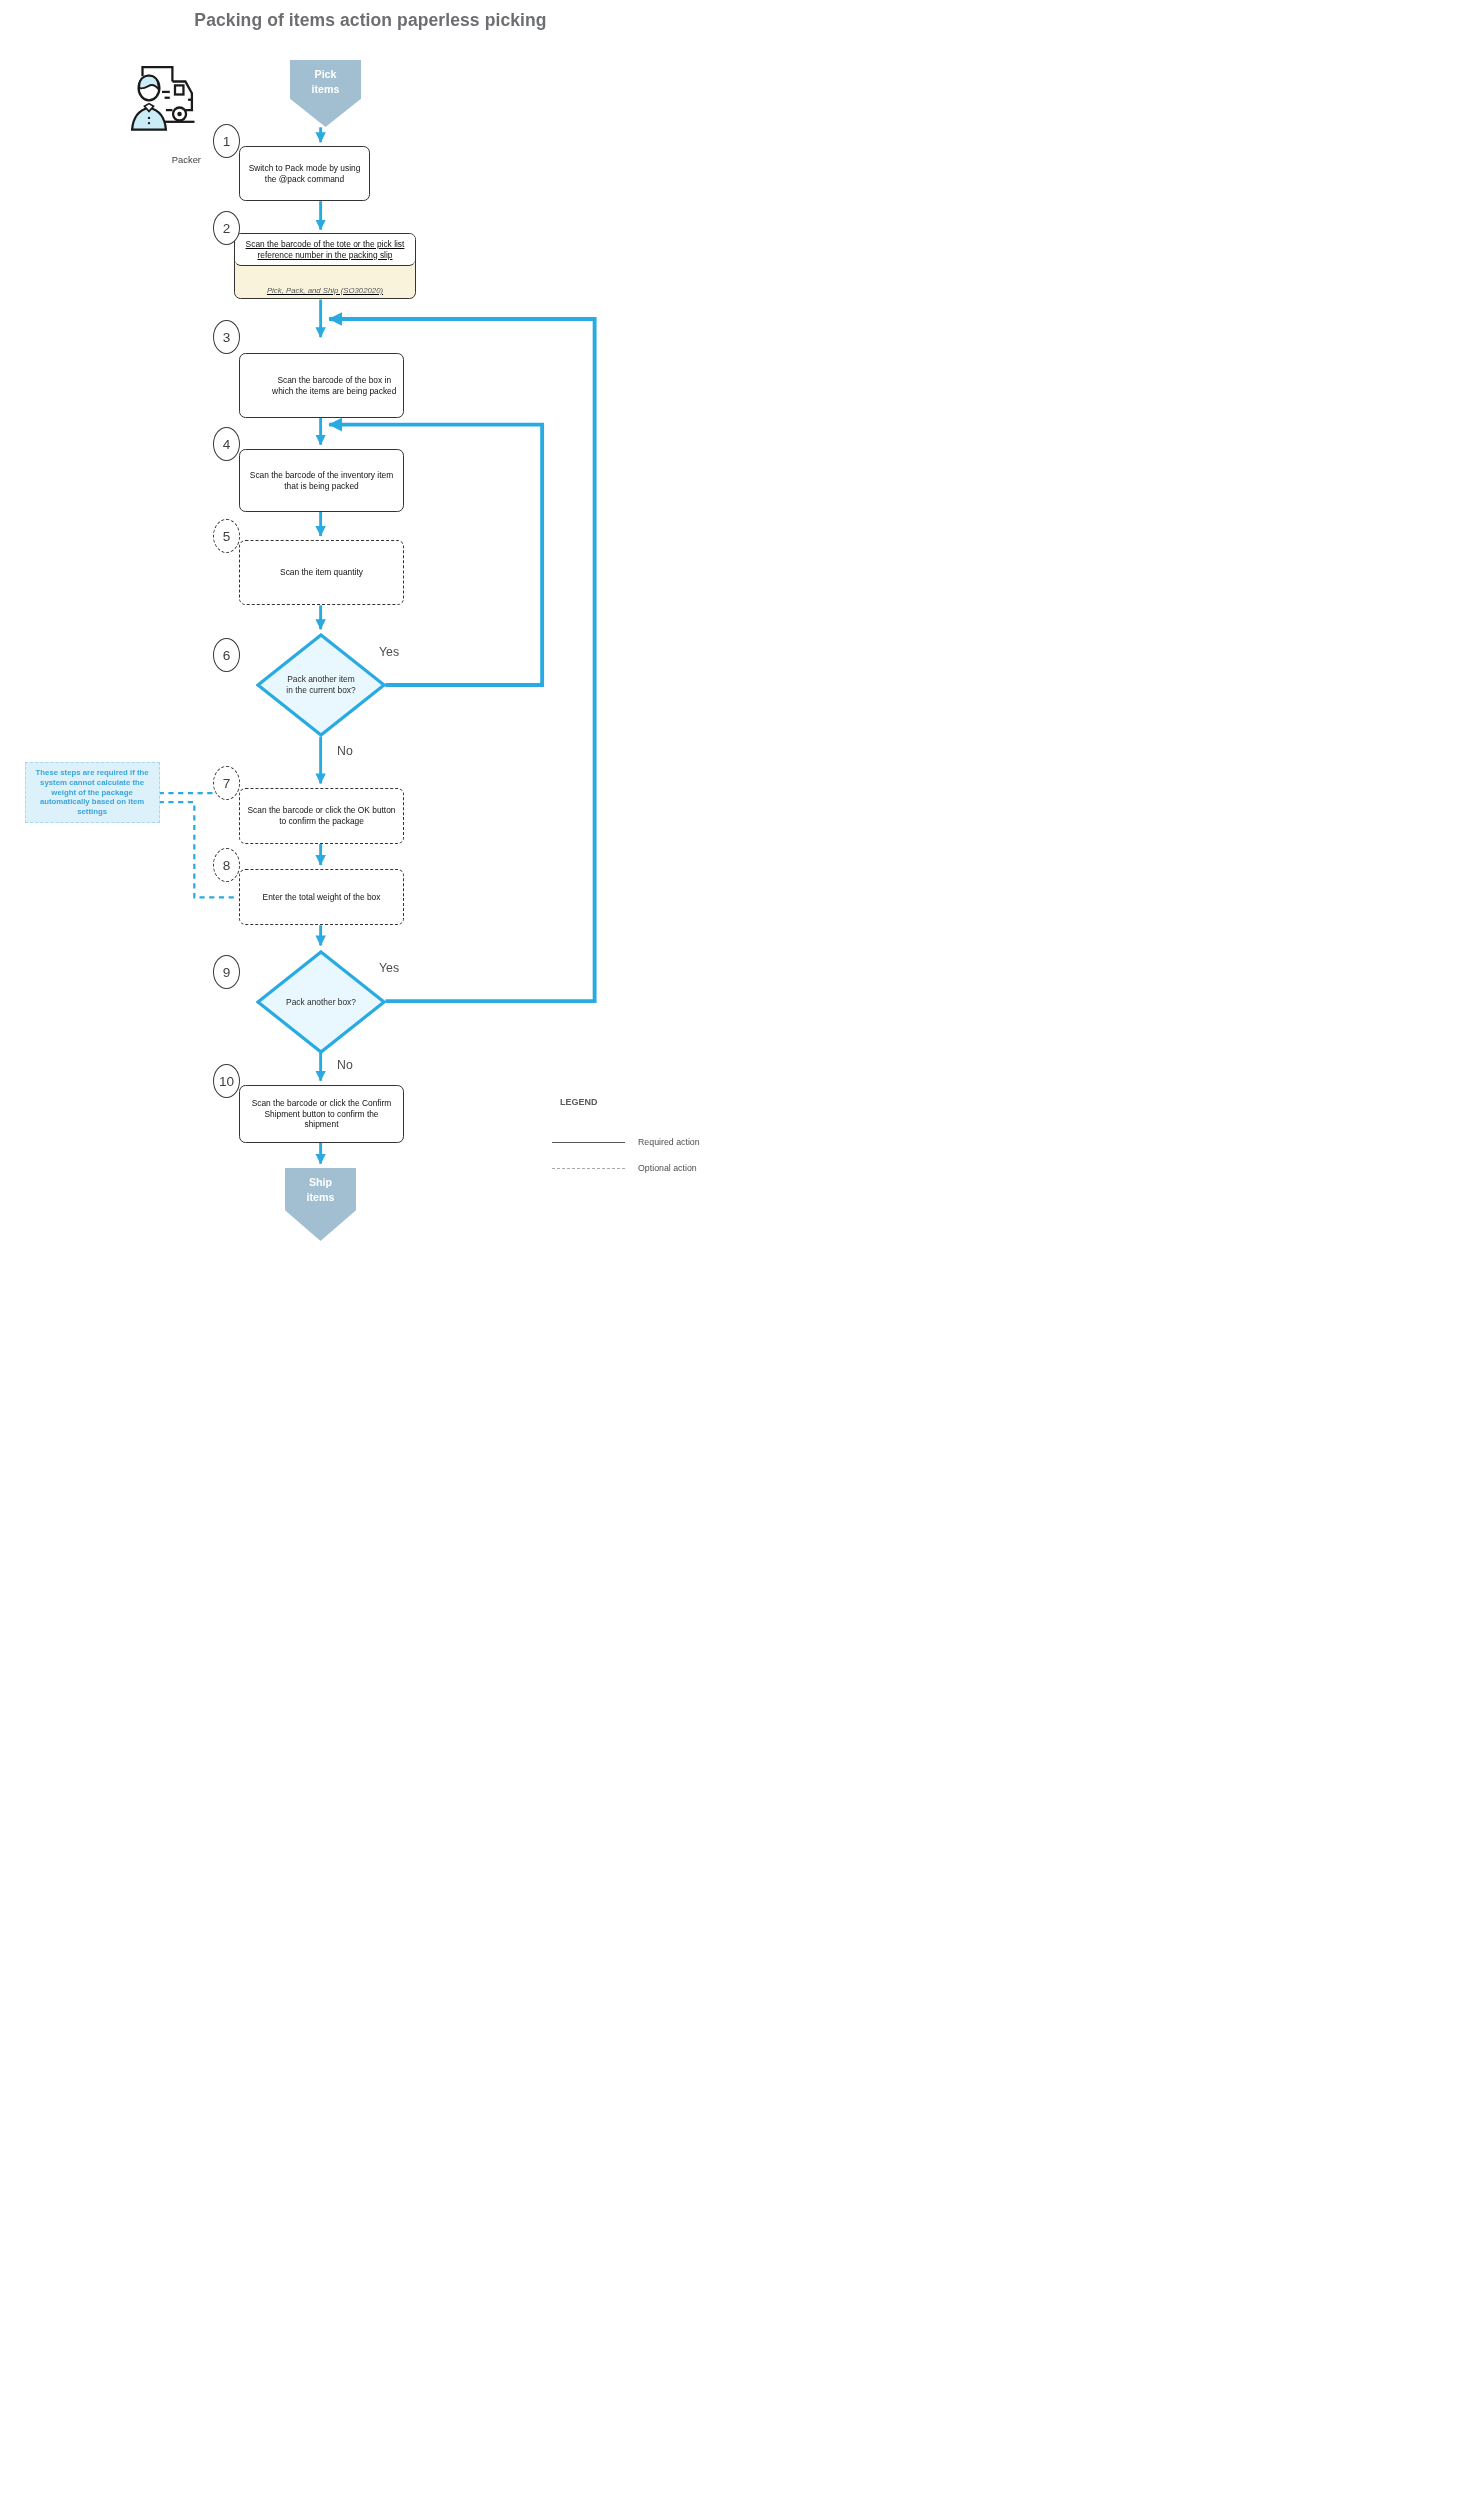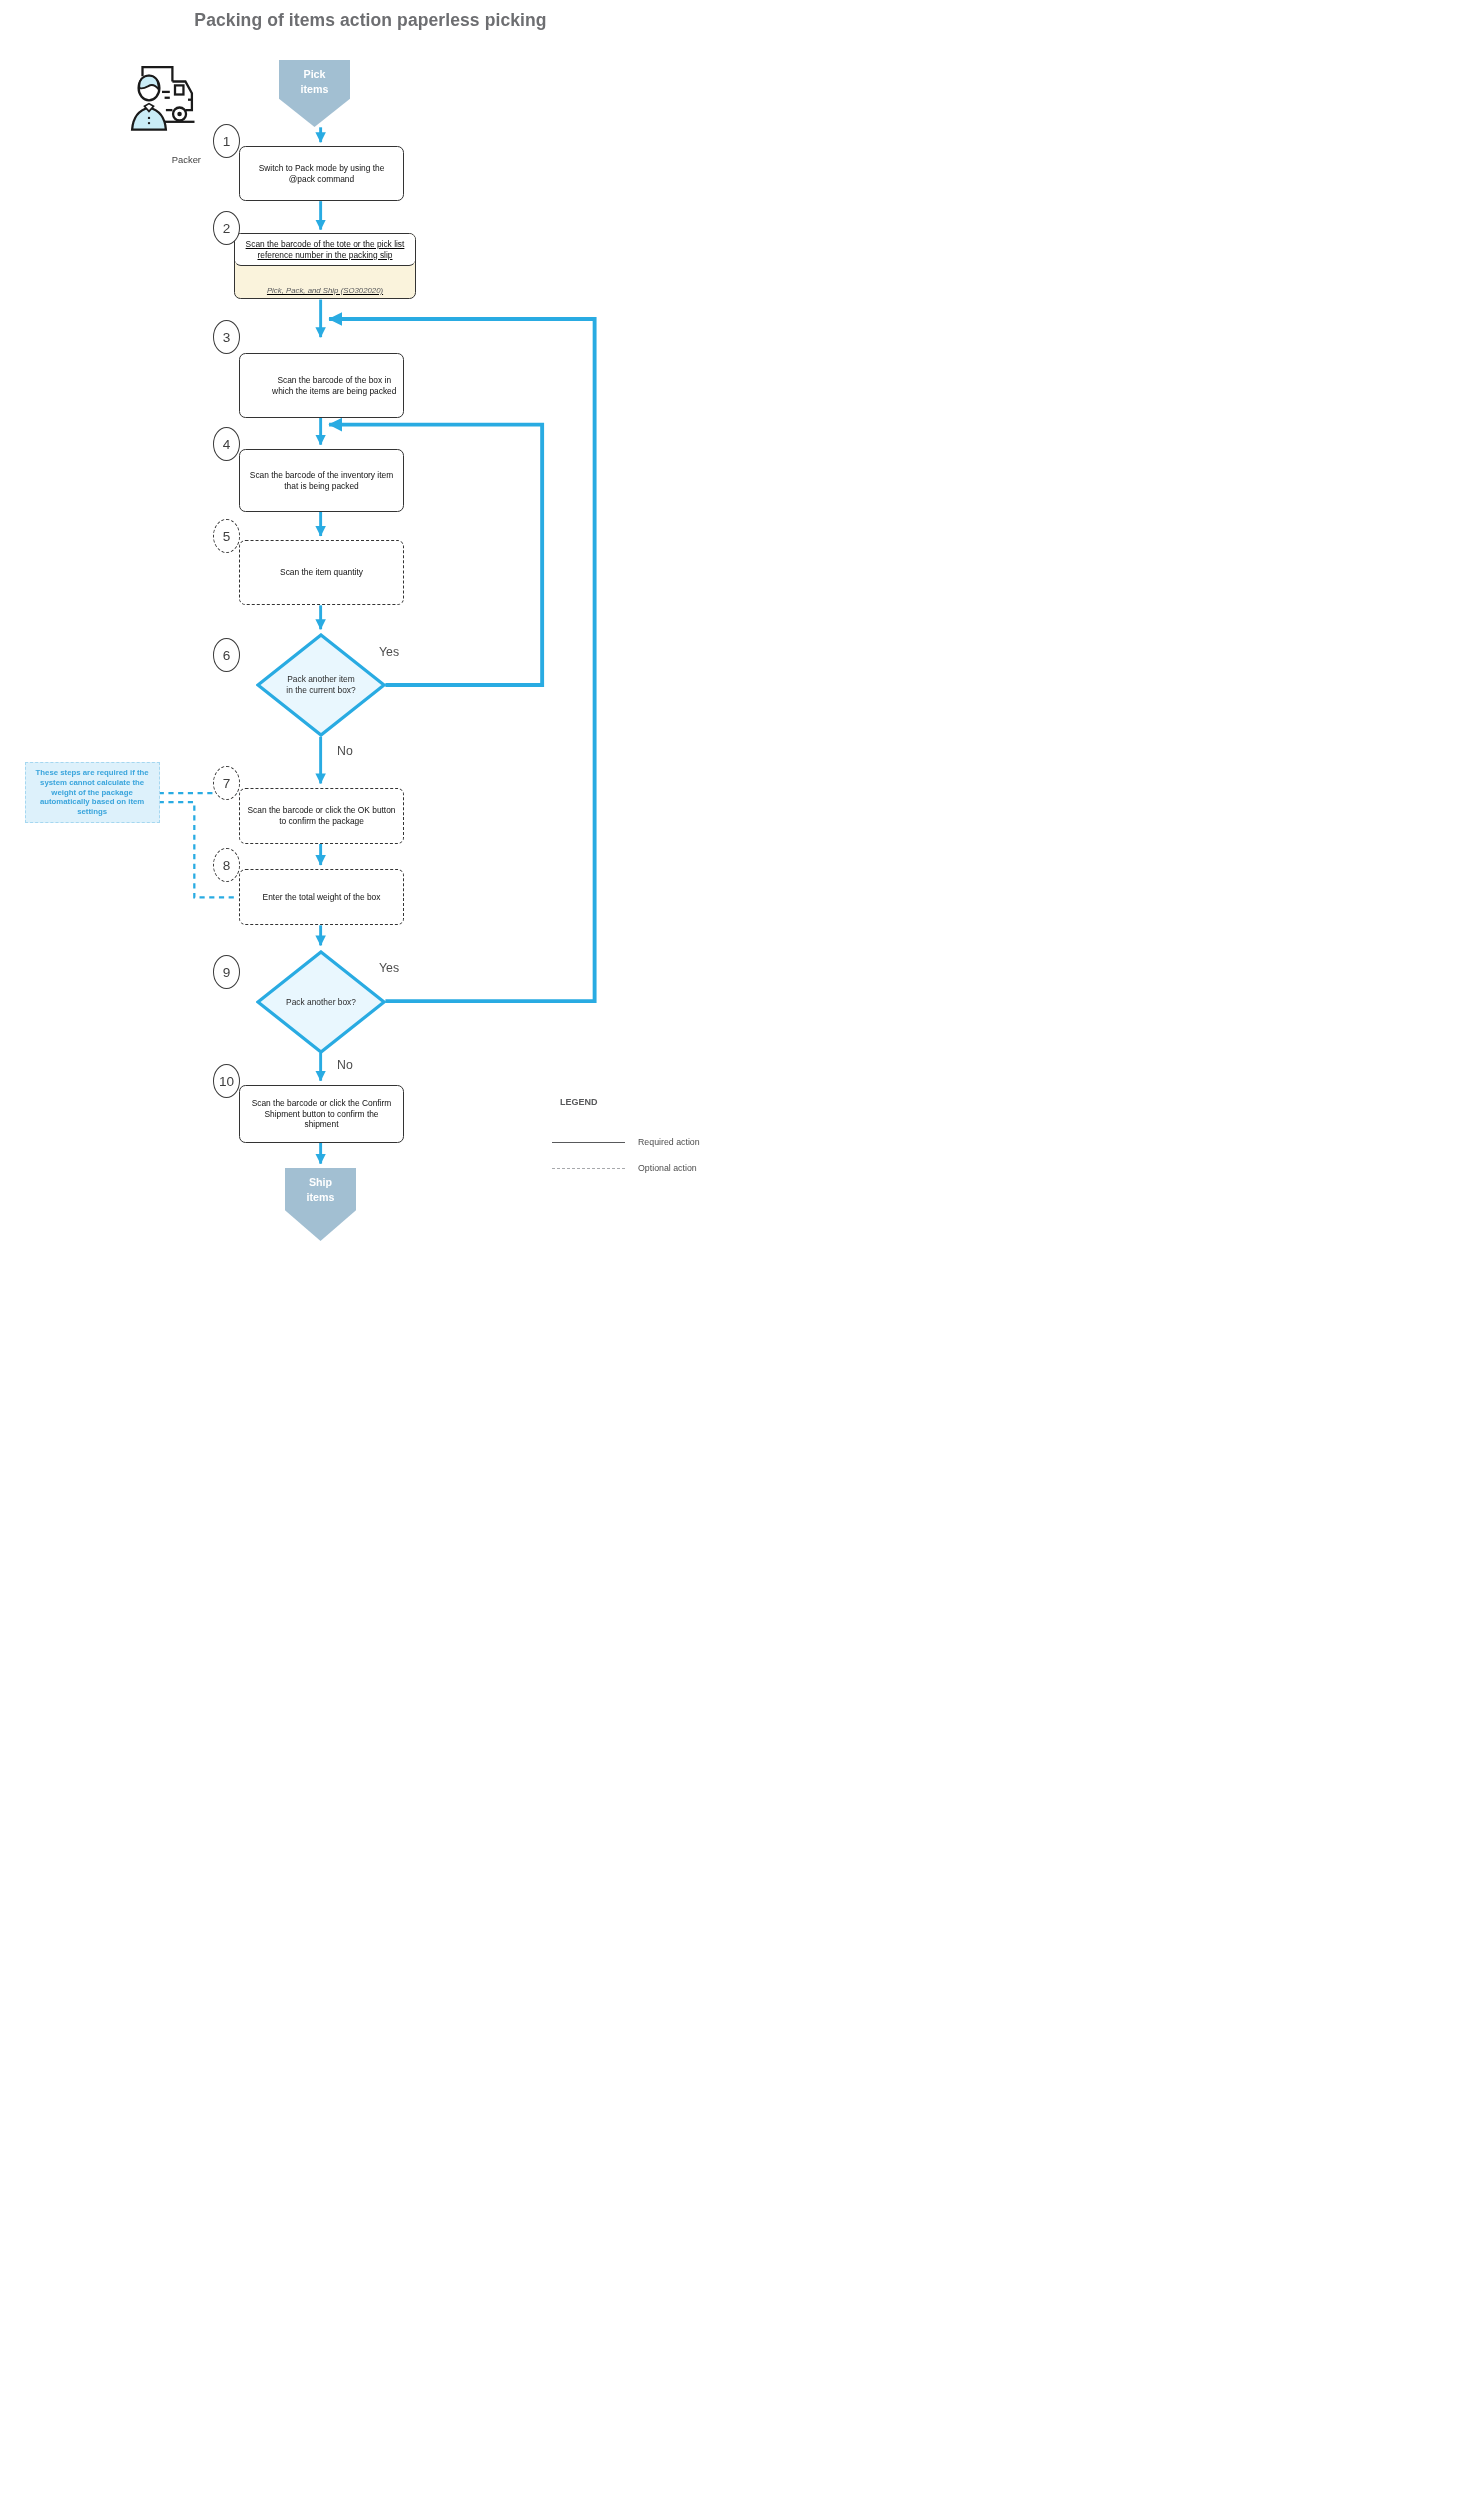--- a/index.html
+++ b/index.html
@@ -102,27 +102,27 @@
       <path d="M14 104 Q16 76 40 70 Q64 76 66 104 Z" fill="#c9ecf6" stroke="#1a1a1a" stroke-width="3.5"></path>
       <path d="M33 68 L40 76 L47 68 L40 64 Z" fill="#ffffff" stroke="#1a1a1a" stroke-width="2.5"></path>
       <circle cx="40" cy="86" r="1.8" fill="#1a1a1a"></circle>
       <circle cx="40" cy="94" r="1.8" fill="#1a1a1a"></circle>
       <ellipse cx="40" cy="40" rx="16" ry="19" fill="#ffffff" stroke="#1a1a1a" stroke-width="3.5"></ellipse>
       <path d="M25 36 Q26 22 40 21 Q54 22 55 38 L55 42 Q47 32 39 37 Q30 42 25 40 Z" fill="#c9ecf6" stroke="#1a1a1a" stroke-width="3"></path>
     </svg>
   </div>
   <div class="actor-label" style="left:123px;top:154px;width:78px;">Packer</div>
 
-  <div class="terminator" style="left:279px;top:60px;width:71px;height:67px;">
+  <div class="terminator" style="left:290px;top:60px;width:71px;height:67px;">
     <div>Pick</div>
     <div>items</div>
   </div>
 
   <div class="numcircle" style="left:213px;top:124px;">1</div>
-  <div class="node" style="left:239px;top:146px;width:165px;height:55px;">Switch to Pack mode by using the @pack command</div>
+  <div class="node" style="left:239px;top:146px;width:131px;height:55px;">Switch to Pack mode by using the @pack command</div>
 
   <div class="numcircle" style="left:213px;top:211px;">2</div>
   <div class="stepbox2" style="left:234px;top:233px;width:182px;height:66px;text-decoration:underline;">
     <div class="main">Scan the barcode of the tote or the pick list reference number in the packing slip</div>
     <div class="strip">Pick, Pack, and Ship (SO302020)</div>
   </div>
 
   <div class="numcircle" style="left:213px;top:320px;">3</div>
   <div class="node" style="left:239px;top:353px;width:165px;height:65px;padding-left:32px;">Scan the barcode of the box in which the items are being packed</div>
 

